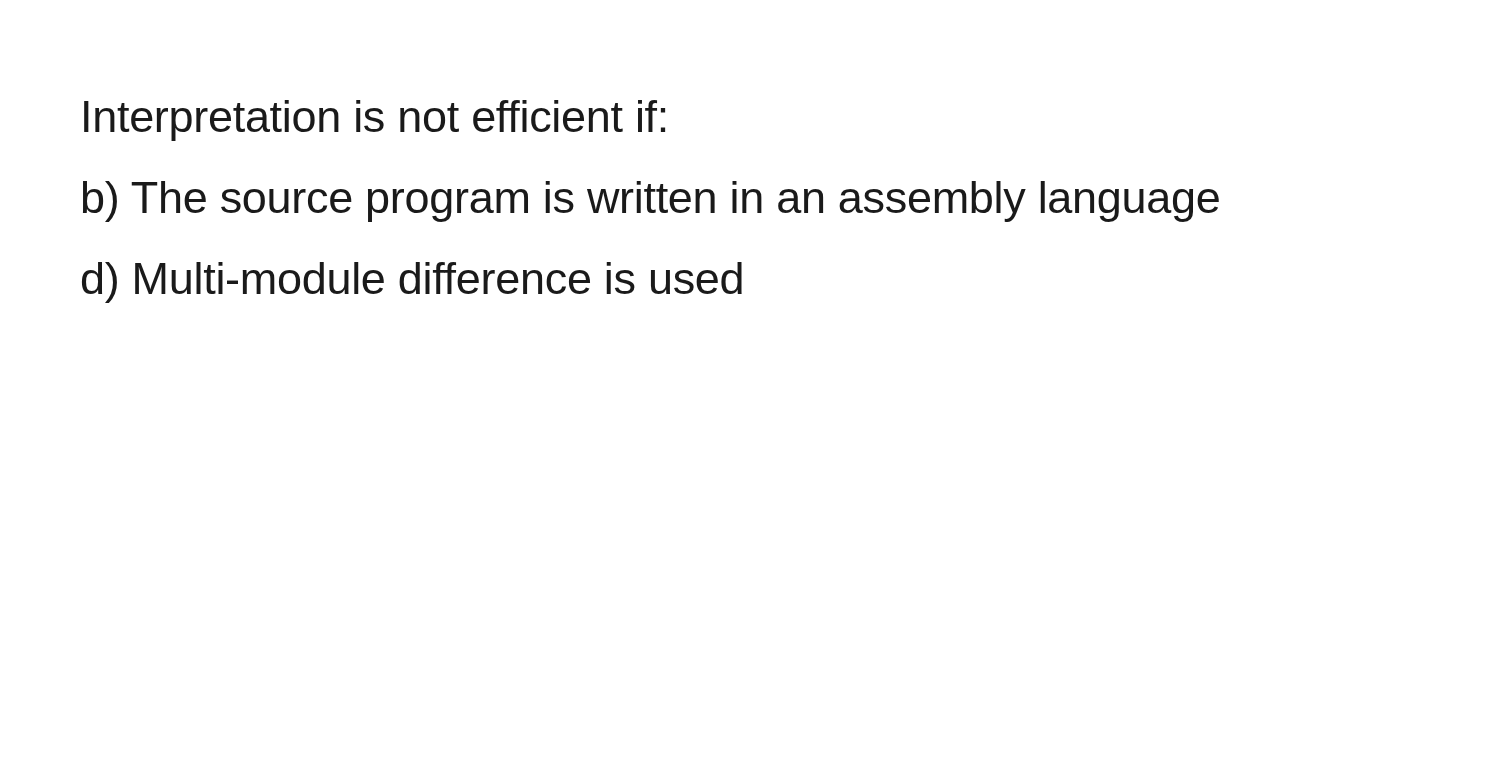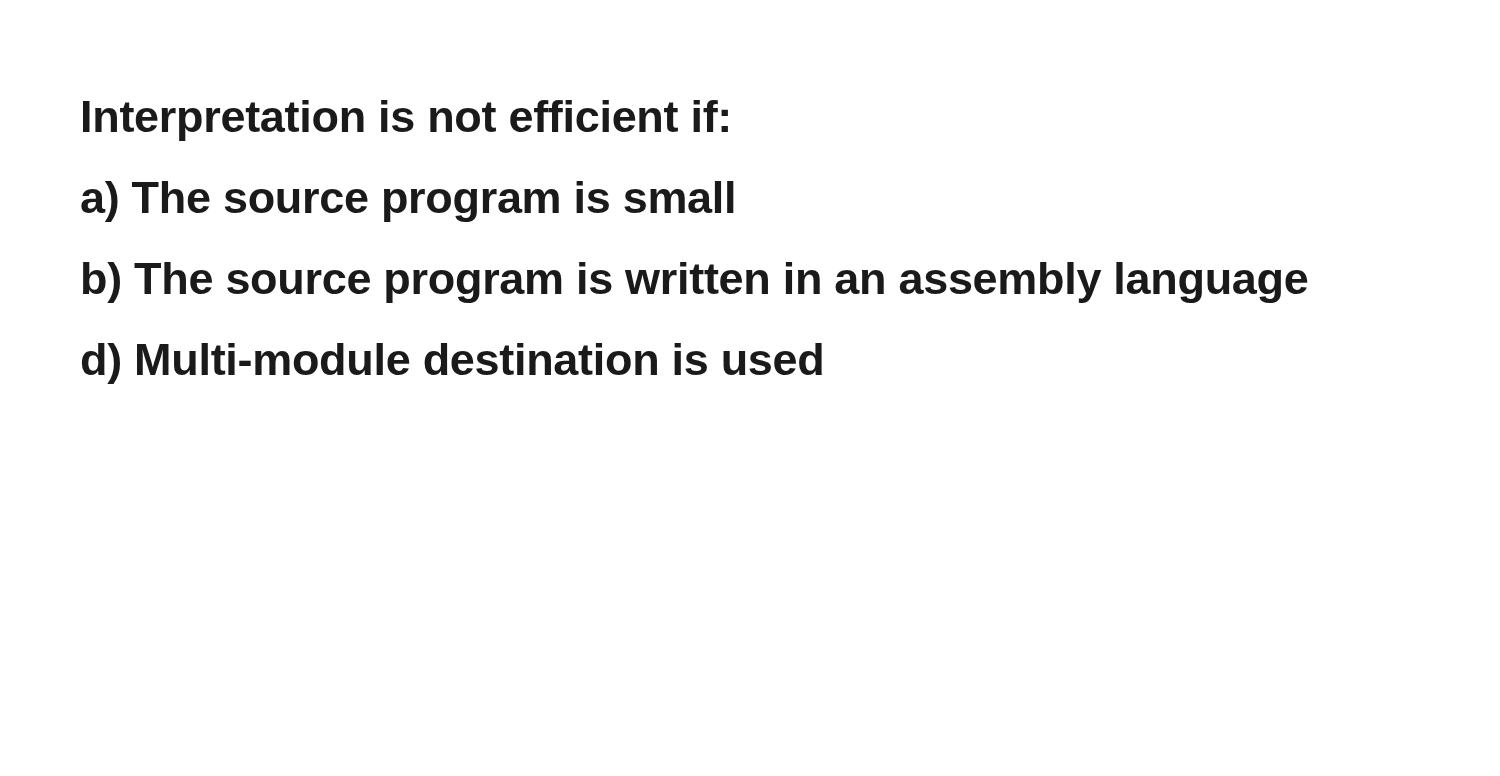--- a/index.html
+++ b/index.html
@@ -12,34 +12,32 @@
       height: 776px;
       background-color: #ffffff;
       font-family: -apple-system, BlinkMacSystemFont, "Segoe UI", Helvetica, Arial, sans-serif;
       color: #1a1a1a;
       padding: 85px 80px 60px 80px;
     }
     .question-container {
       display: flex;
       flex-direction: column;
       gap: 18px;
-      font-weight: bold;
     }
     .question-text {
       font-size: 45px;
       line-height: 1.4;
       letter-spacing: -0.3px;
     }
     .option-text {
       font-size: 45px;
       line-height: 1.4;
       letter-spacing: -0.3px;
     }
   </style>
 </head>
 <body>
 
 <div class="question-container">
   <div class="question-text">Interpretation is not efficient if:</div>
-  <div class="option-text">a) The source program is small</div>
   <div class="option-text">b) The source program is written in an assembly language</div>
-  <div class="option-text">d) Multi-module destination is used</div>
+  <div class="option-text">d) Multi-module difference is used</div>
 </div>
 
 </body></html>

